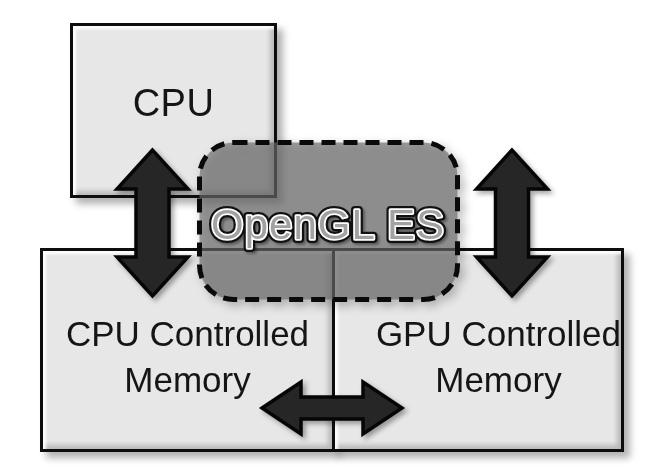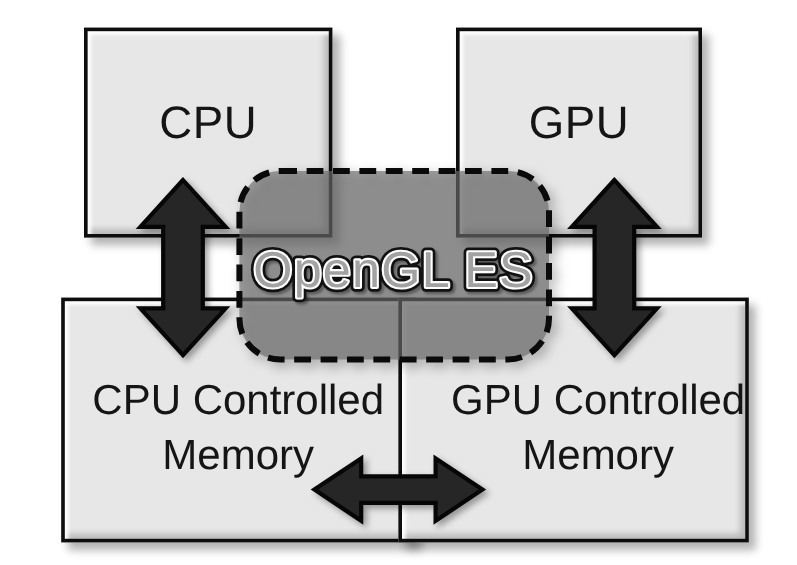--- a/index.html
+++ b/index.html
@@ -30,21 +30,21 @@
     justify-content: center;
     color: #151515;
   }
   .cpu-box   { left: 70px;  top: 23px;  width: 207px; height: 175px; }
   .gpu-box   { left: 380px; top: 23px;  width: 205px; height: 175px; }
   .chip-label {
     font-size: 38px;
     letter-spacing: 0.5px;
     padding-bottom: 14px;
   }
-  .mem-box-left  { left: 40px;  top: 248px; width: 295px; height: 204px; margin-left: 11px; }
+  .mem-box-left  { left: 40px;  top: 248px; width: 295px; height: 204px; }
   .mem-box-right { left: 332px; top: 248px; width: 292px; height: 204px; justify-content: flex-end; }
   .mem-label {
     display: flex;
     flex-direction: column;
     align-items: center;
     font-size: 35px;
     line-height: 46px;
     padding-top: 14px;
     text-align: center;
   }
@@ -92,23 +92,20 @@
 </style>
 </head>
 <body>
 
 <div class="canvas">
 
   <div class="box cpu-box">
     <span class="chip-label">CPU</span>
   </div>
 
-  <div class="box gpu-box">
-    <span class="chip-label">GPU</span>
-  </div>
 
   <div class="box mem-box-left">
     <div class="mem-label">
       <span>CPU Controlled</span>
       <span>Memory</span>
     </div>
   </div>
 
   <div class="box mem-box-right">
     <div class="mem-label">

